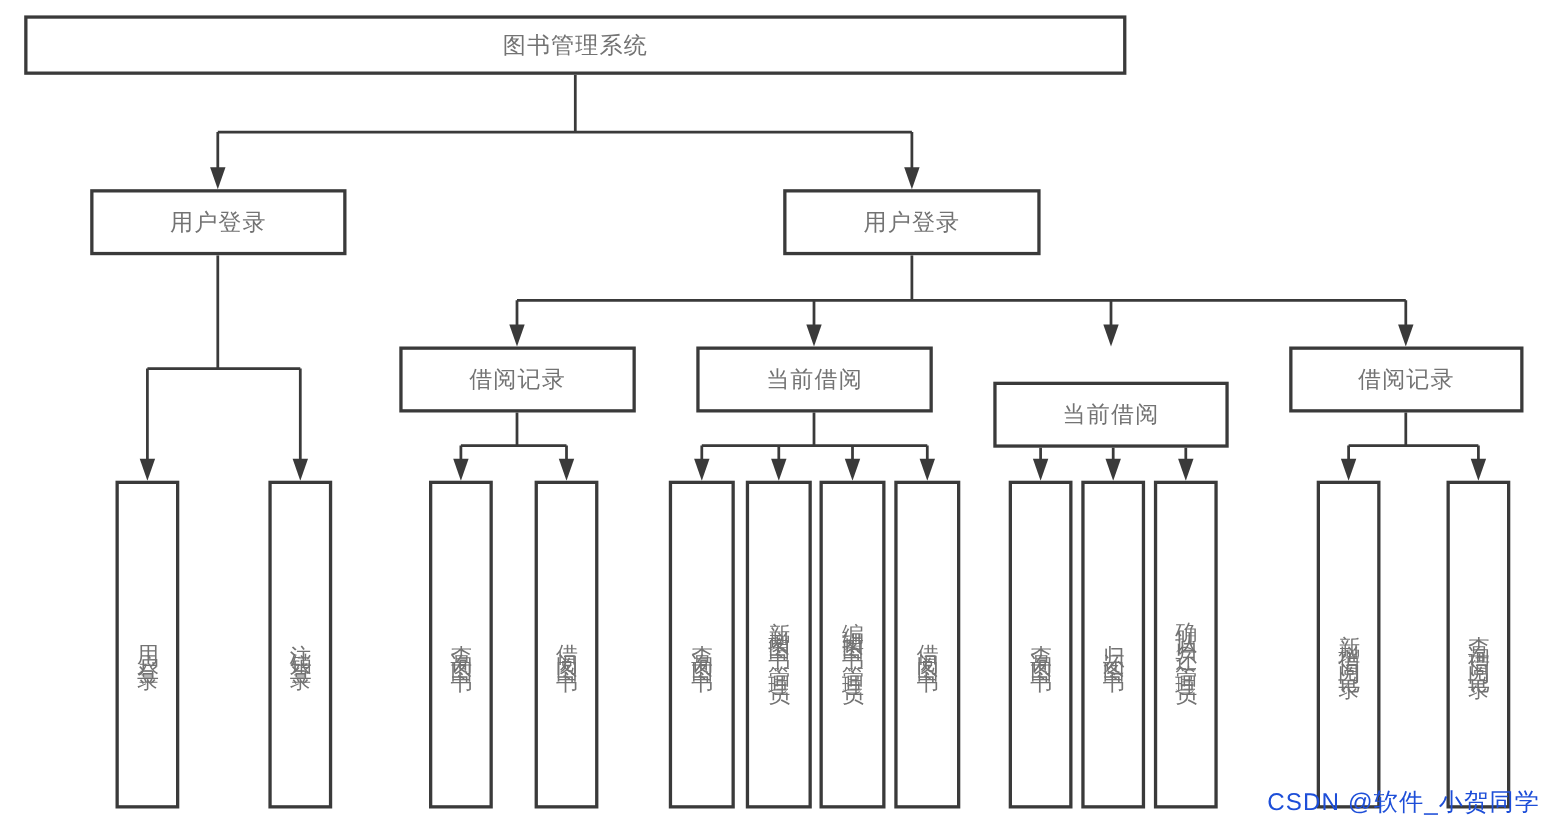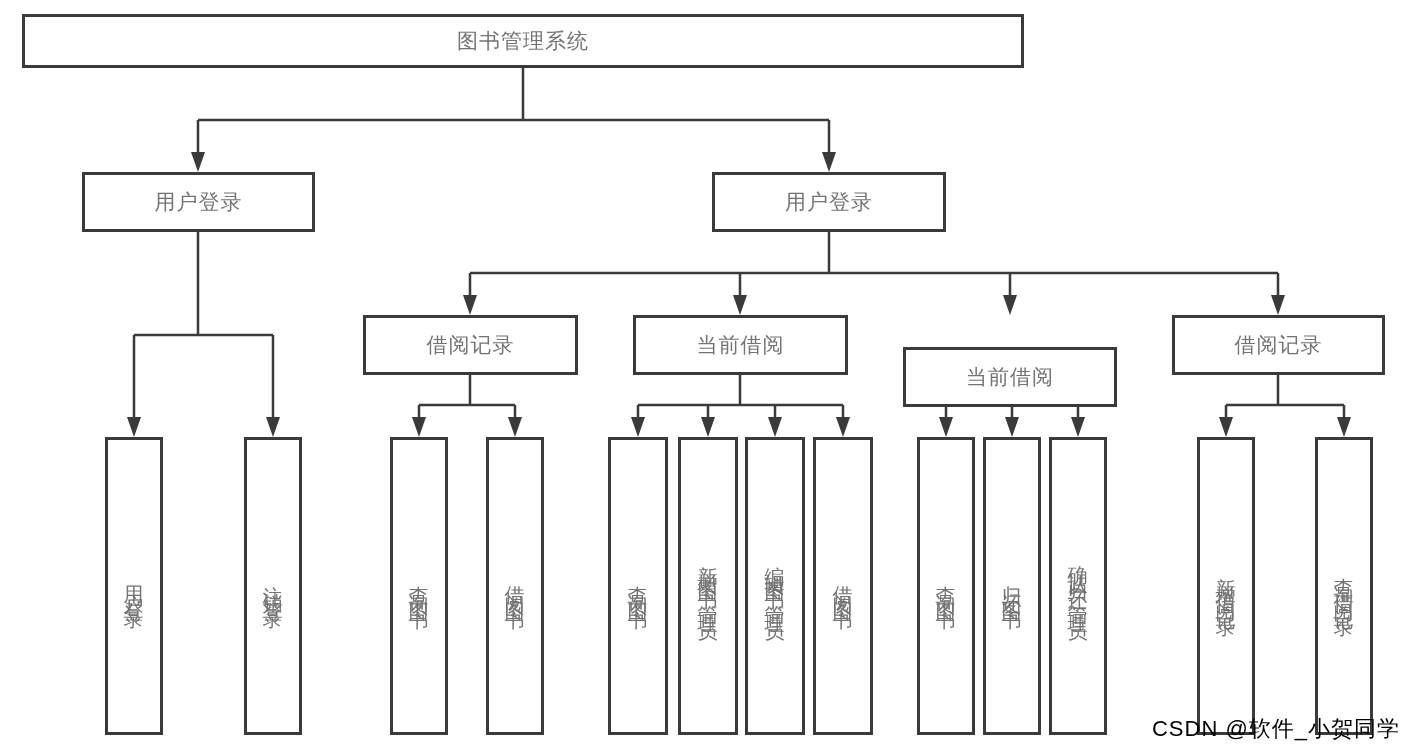--- a/index.html
+++ b/index.html
@@ -37,21 +37,21 @@
     text-orientation: mixed;
     font-size: 20px;
     letter-spacing: 8px;
     line-height: 1;
   }
   .watermark {
     position: absolute;
     right: 5px;
     bottom: 3px;
     font-size: 22px;
-    color: #000000;
+    color: #1d4ed8;
     letter-spacing: 1px;
     white-space: nowrap;
   }
 </style>
 </head>
 <body>
 
 <div class="stage">
 
   <svg class="connectors" viewBox="0 0 1405 747" xmlns="http://www.w3.org/2000/svg">

